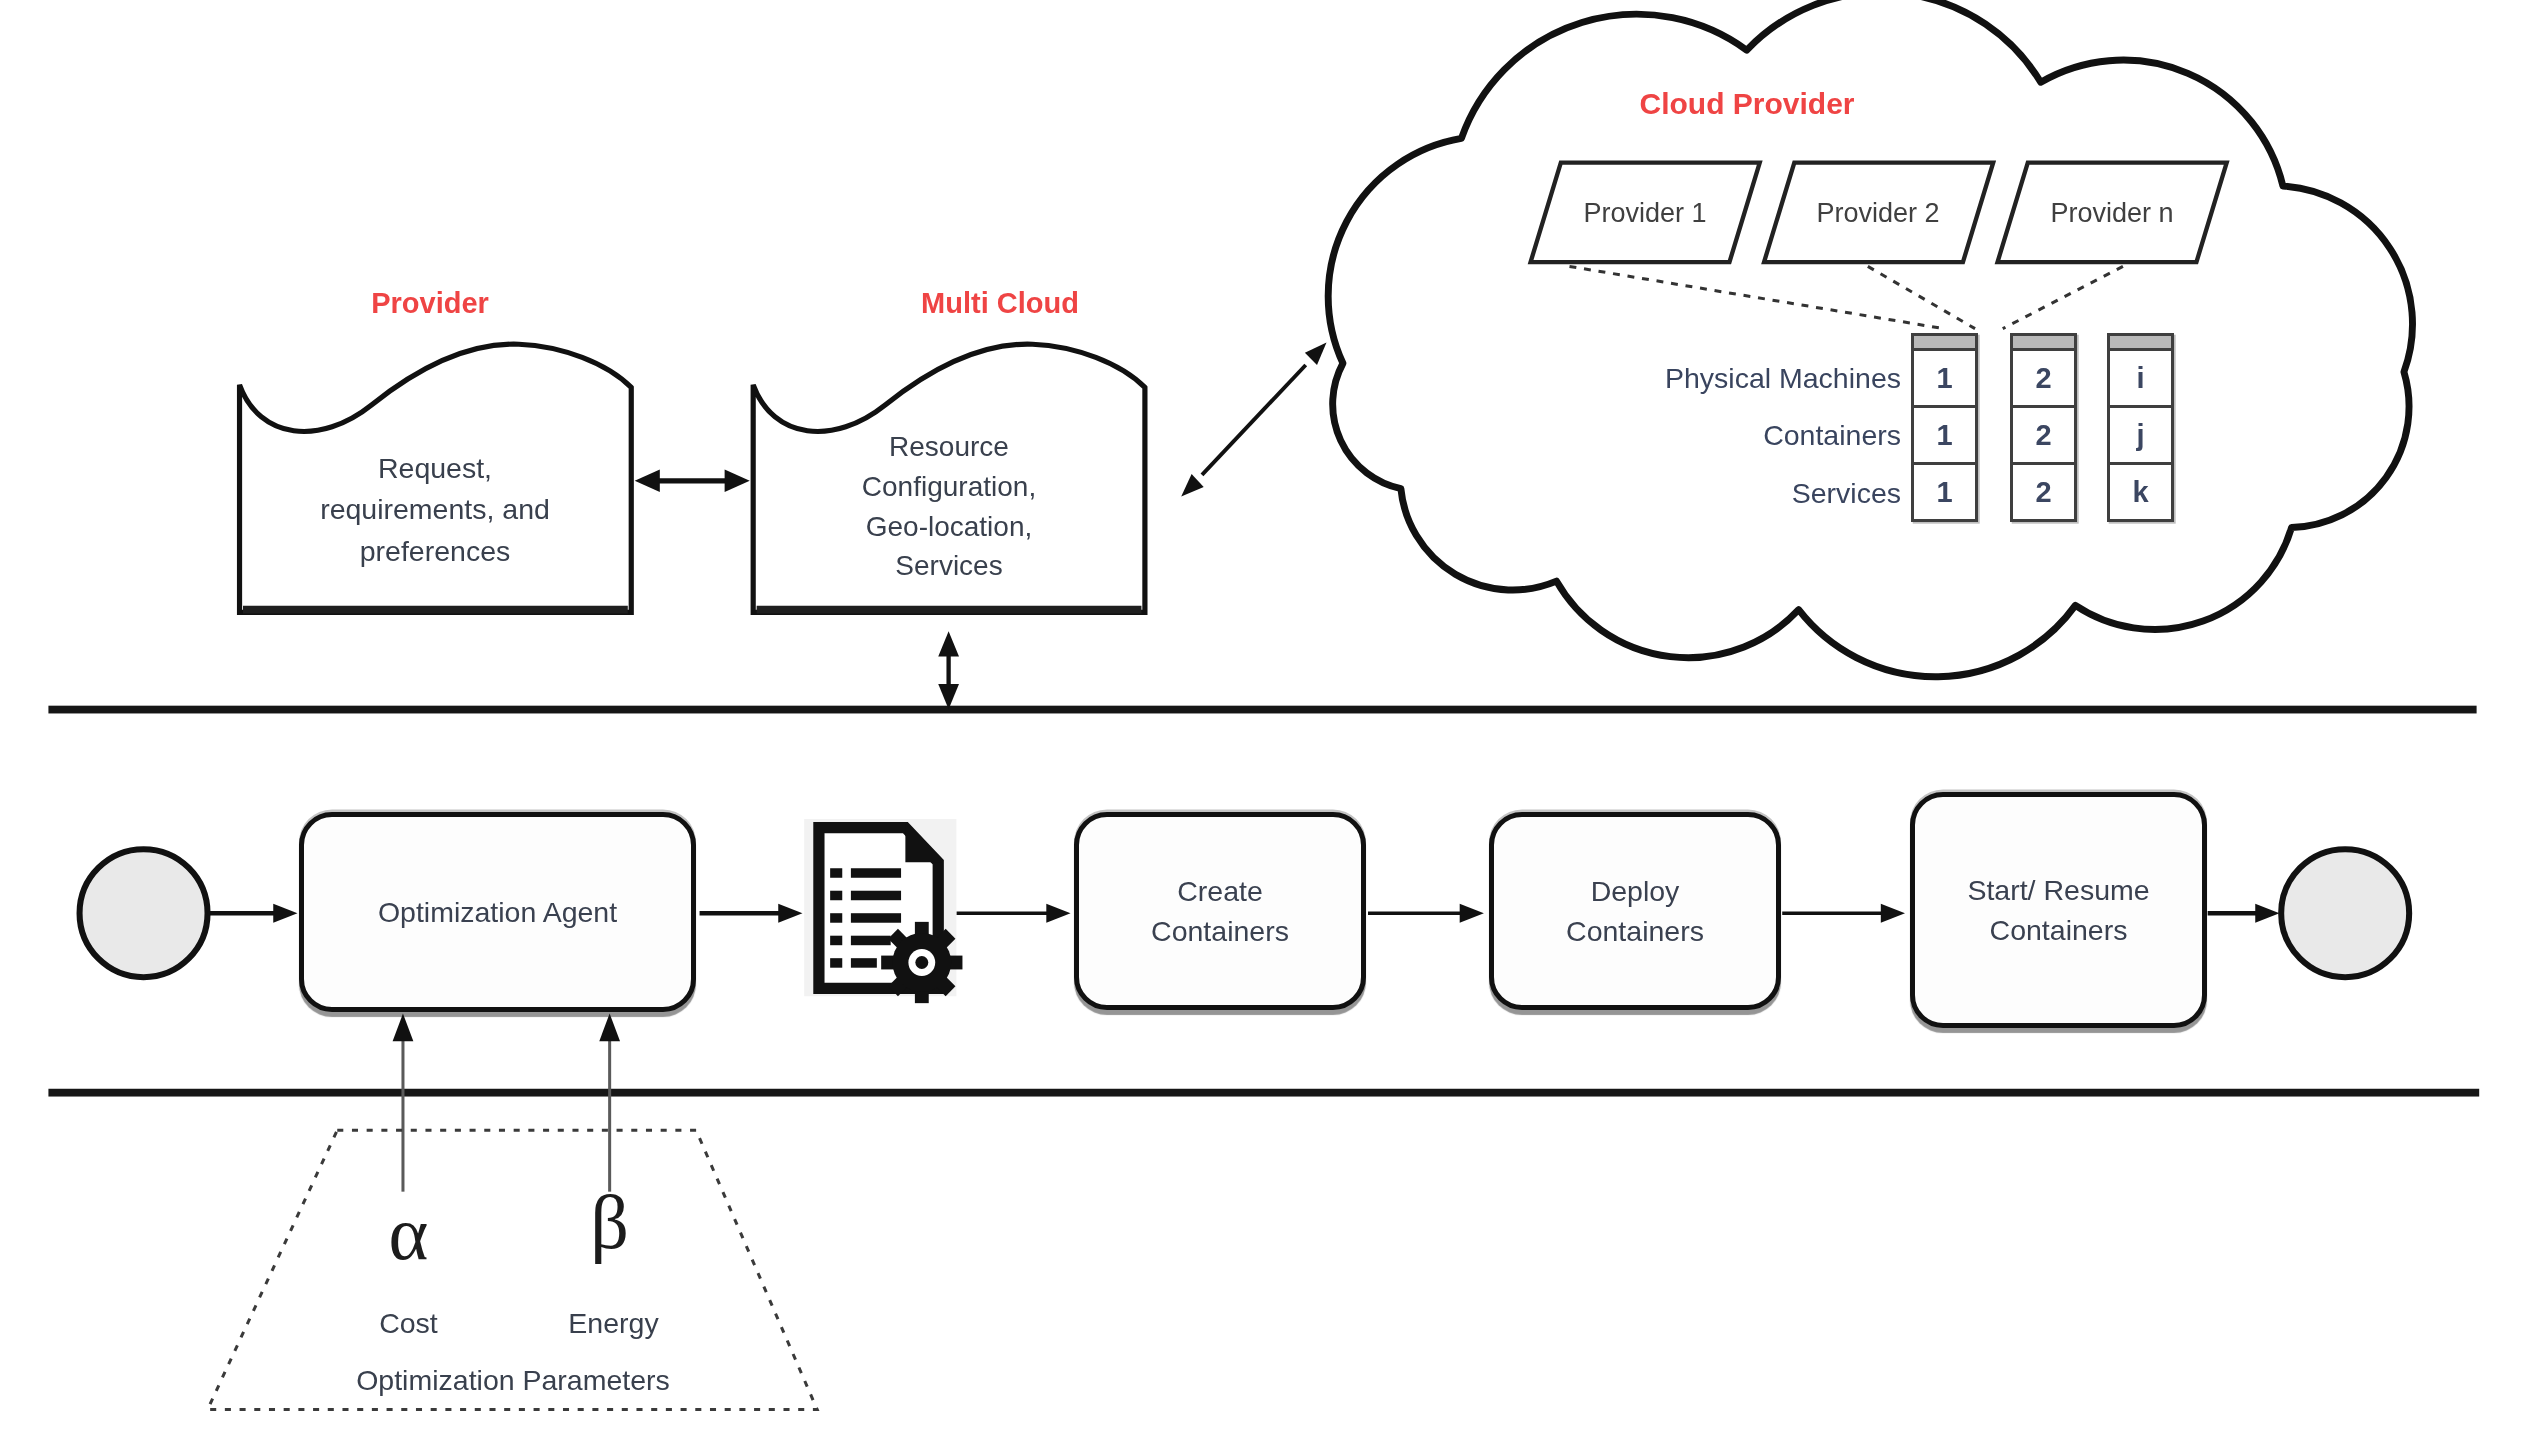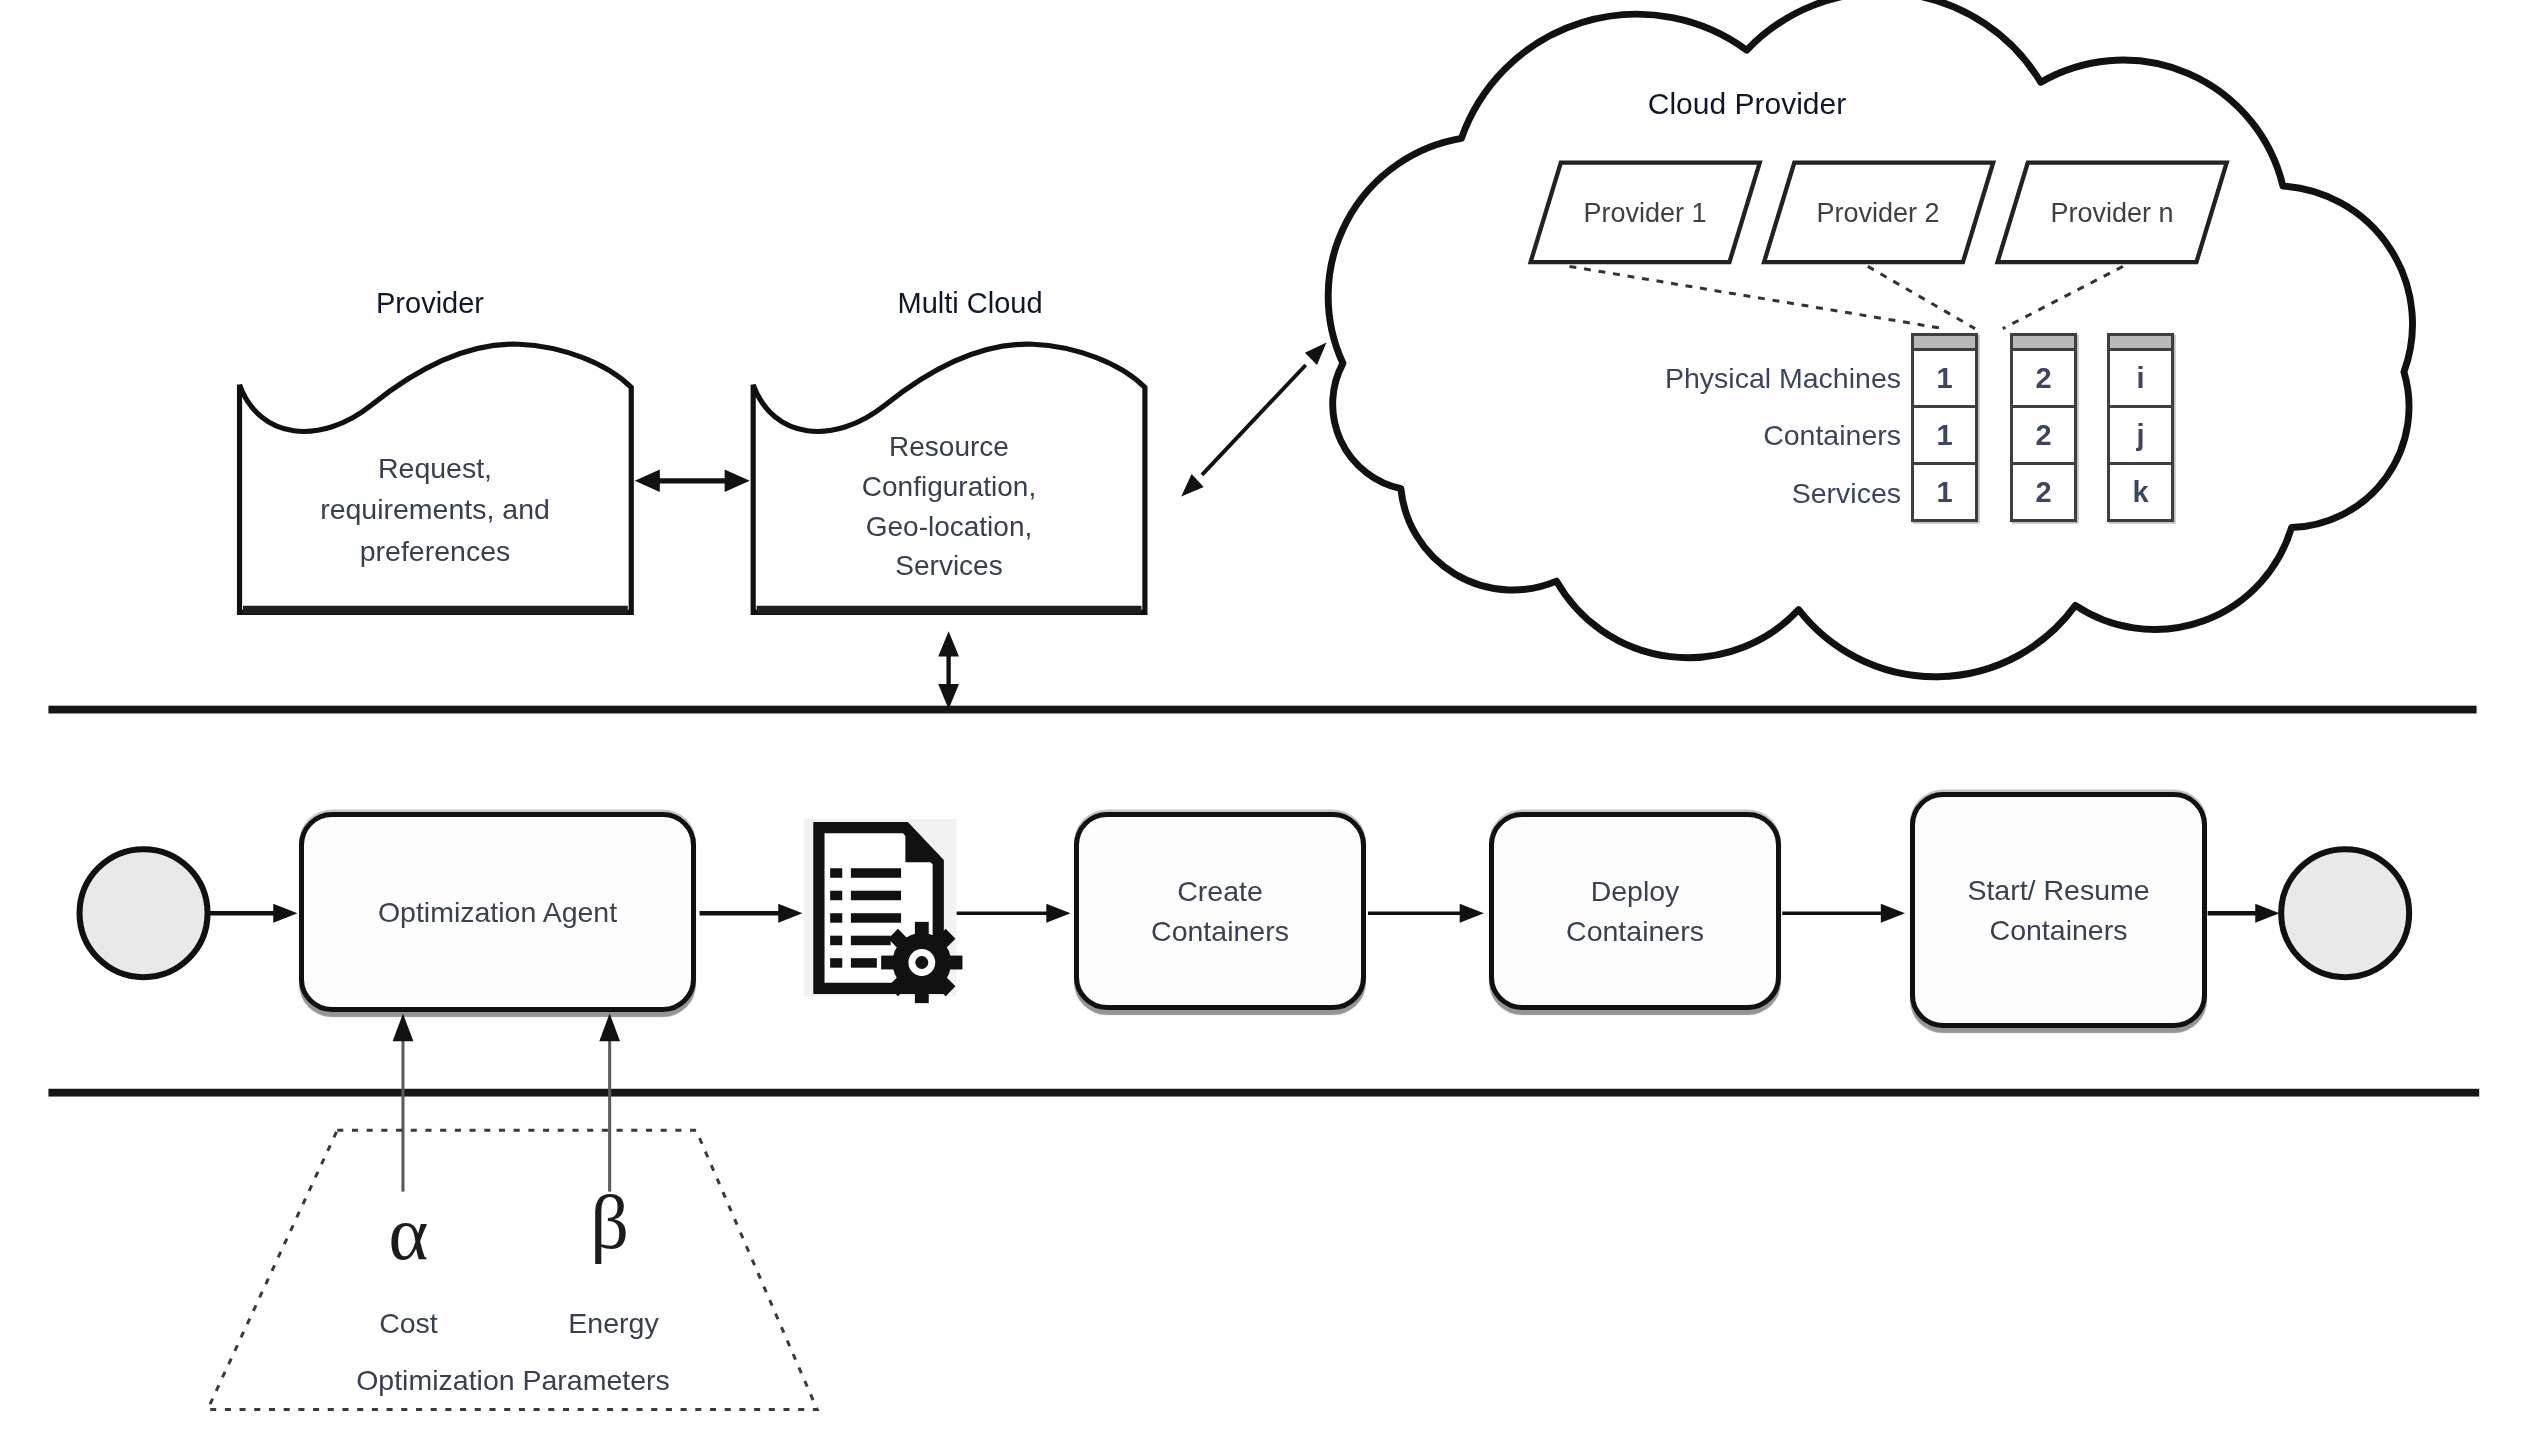--- a/index.html
+++ b/index.html
@@ -5,21 +5,21 @@
   html,body{margin:0;padding:0;background:#ffffff;}
   #stage{
     position:relative;
     width:2538px;height:1452px;
     background:#ffffff;
     font-family:"Liberation Sans", sans-serif;
     overflow:hidden;
   }
   #shapes{position:absolute;left:0;top:0;width:2538px;height:1452px;z-index:1;}
   .txt{position:absolute;z-index:2;color:#39404d;text-align:center;}
-  .title{font-weight:normal;color:#0f172a;font-size:29px;}
+  .title{font-weight:bold;color:#ef4444;font-size:29px;}
   .multiline{white-space:pre-line;line-height:1.45;}
   .body-text{font-size:28.5px;}
   
   .task{
     position:absolute;z-index:2;
     box-sizing:border-box;
     background:#fdfdfd;
     border:5.2px solid #111;
     border-radius:33px;
     display:flex;align-items:center;justify-content:center;
@@ -165,21 +165,21 @@
         </g>
         <circle r="34" fill="#111"></circle>
         <circle r="15.5" fill="#ffffff"></circle>
         <circle r="7.5" fill="#111"></circle>
       </g>
     </g>
   </svg>
 
   <div class="txt title" style="left:283px;top:287px;width:294px;">Provider</div>
 
-  <div class="txt title" style="left:823px;top:287px;width:294px;">Multi Cloud</div>
+  <div class="txt title" style="left:853px;top:287px;width:294px;">Multi Cloud</div>
 
   <div class="txt body-text multiline" style="left:262px;top:448px;width:346px;">Request,
 requirements, and
 preferences</div>
 
   <div class="txt body-text multiline" style="left:776px;top:427px;width:346px;line-height:1.42;font-size:28px;">Resource
 Configuration,
 Geo-location,
 Services</div>
 

